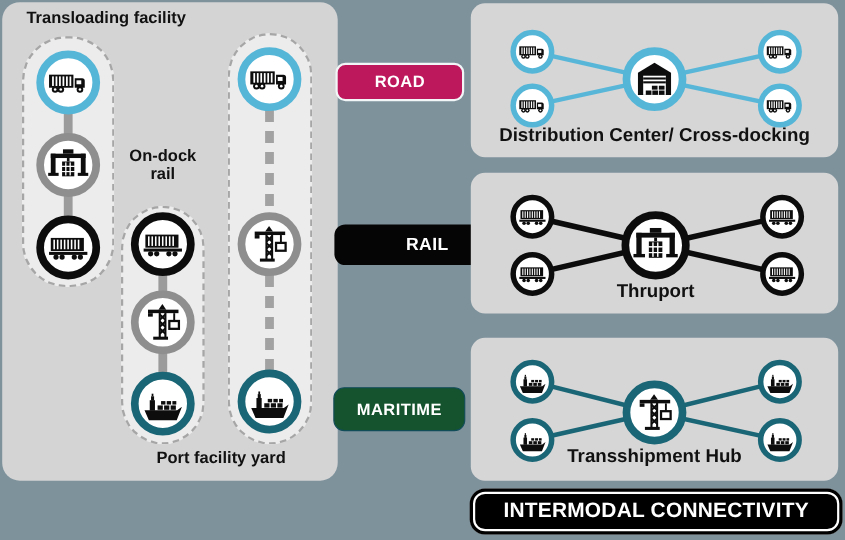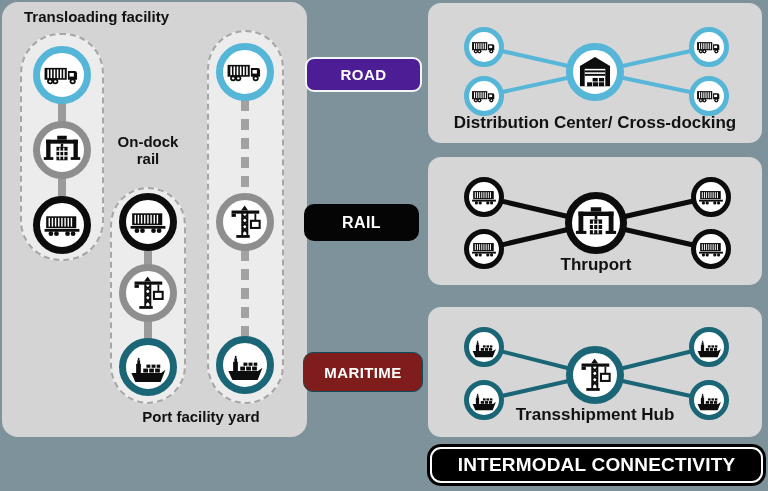--- a/index.html
+++ b/index.html
@@ -8,23 +8,23 @@
   .left-panel{position:absolute;left:2px;top:2px;width:305px;height:435px;background:#d4d4d4;border-radius:16px;}
   .hub-box{position:absolute;background:#d6d6d6;border-radius:13px;}
   .chain-col{position:absolute;background:#ececec;border:2px dashed #a6a6a6;border-radius:40px;box-sizing:border-box;}
   
   .lbl{position:absolute;font-weight:bold;color:#111;}
   .t15{font-size:15px;line-height:17px;}
   .t17{font-size:17px;line-height:18px;}
   .center{text-align:center;}
   
   .pill{position:absolute;display:flex;align-items:center;justify-content:center;color:#fff;font-weight:bold;letter-spacing:.4px;}
-  .pill-road{background:#4c1d95;border:2px solid #f2f6f7;border-radius:9px;font-size:15px;}
-  .pill-rail{background:#050505;border-radius:10px;font-size:16px;}
-  .pill-maritime{background:#7f1d1d;border:1px solid #114c59;border-radius:10px;font-size:15px;}
+  .pill-road{background:#be185d;border:2px solid #f2f6f7;border-radius:9px;font-size:15px;}
+  .pill-rail{background:#050505;border-radius:10px;font-size:16px;padding-left:27px;}
+  .pill-maritime{background:#14532d;border:1px solid #114c59;border-radius:10px;font-size:15px;}
   
   .footer-pill{position:absolute;background:#000;border-radius:14px;display:flex;align-items:center;justify-content:center;color:#fff;font-weight:bold;font-size:19px;letter-spacing:.2px;box-shadow:inset 0 0 0 3px #000, inset 0 0 0 5px #fff;}
   
   .node{position:absolute;background:#fff;border-radius:50%;display:flex;align-items:center;justify-content:center;box-sizing:border-box;border-style:solid;}
   .d58{width:58px;height:58px;border-width:7px;}
   .d62{width:62px;height:62px;border-width:7px;}
   .d40{width:40px;height:40px;border-width:5px;}
   .ring-blue{border-color:#55b6d8;}
   .ring-gray{border-color:#8e8e8e;}
   .ring-black{border-color:#0c0c0c;}

